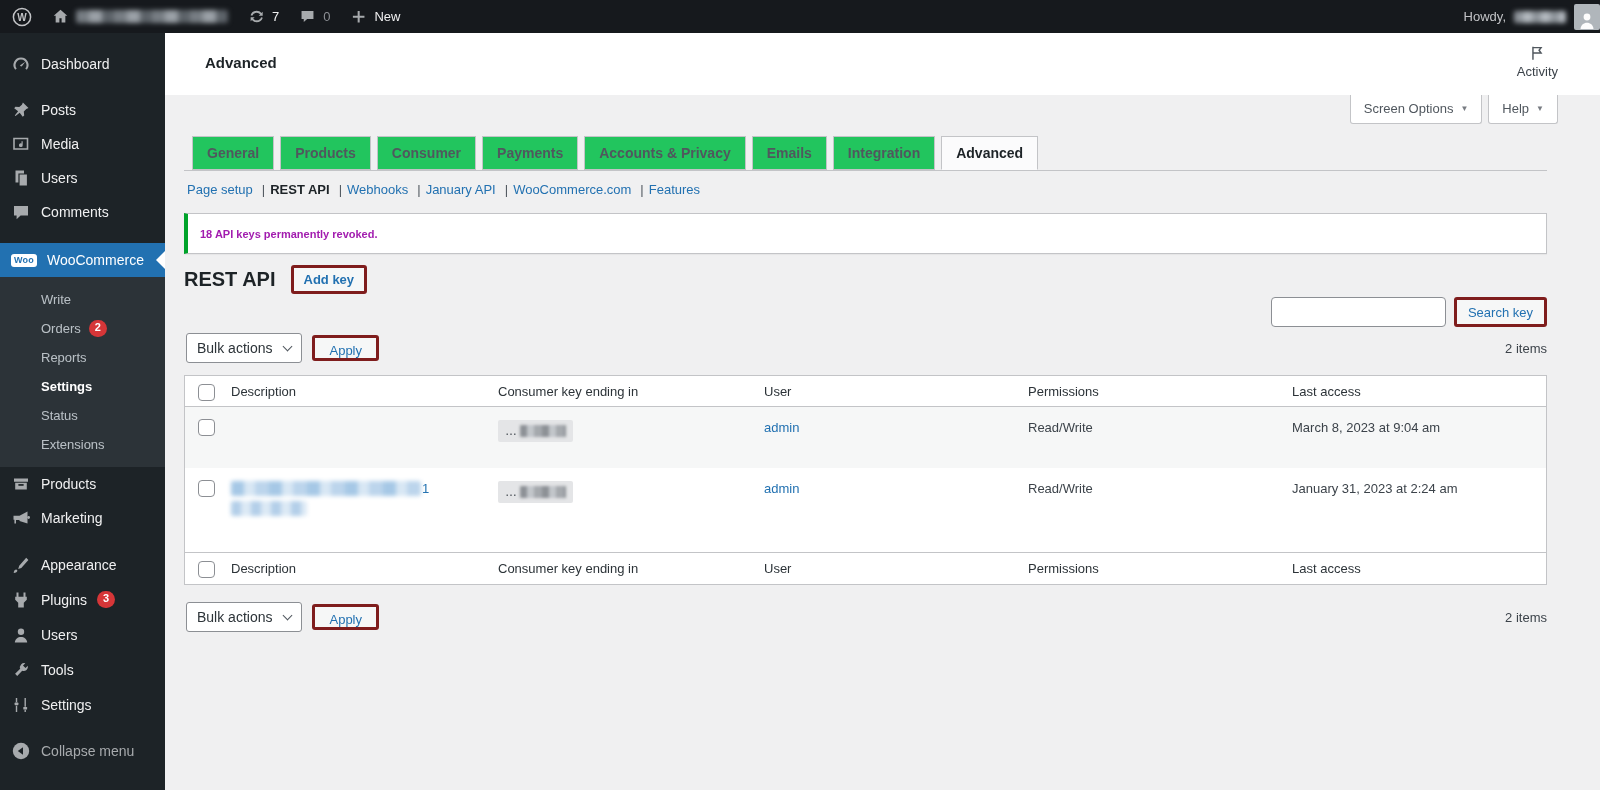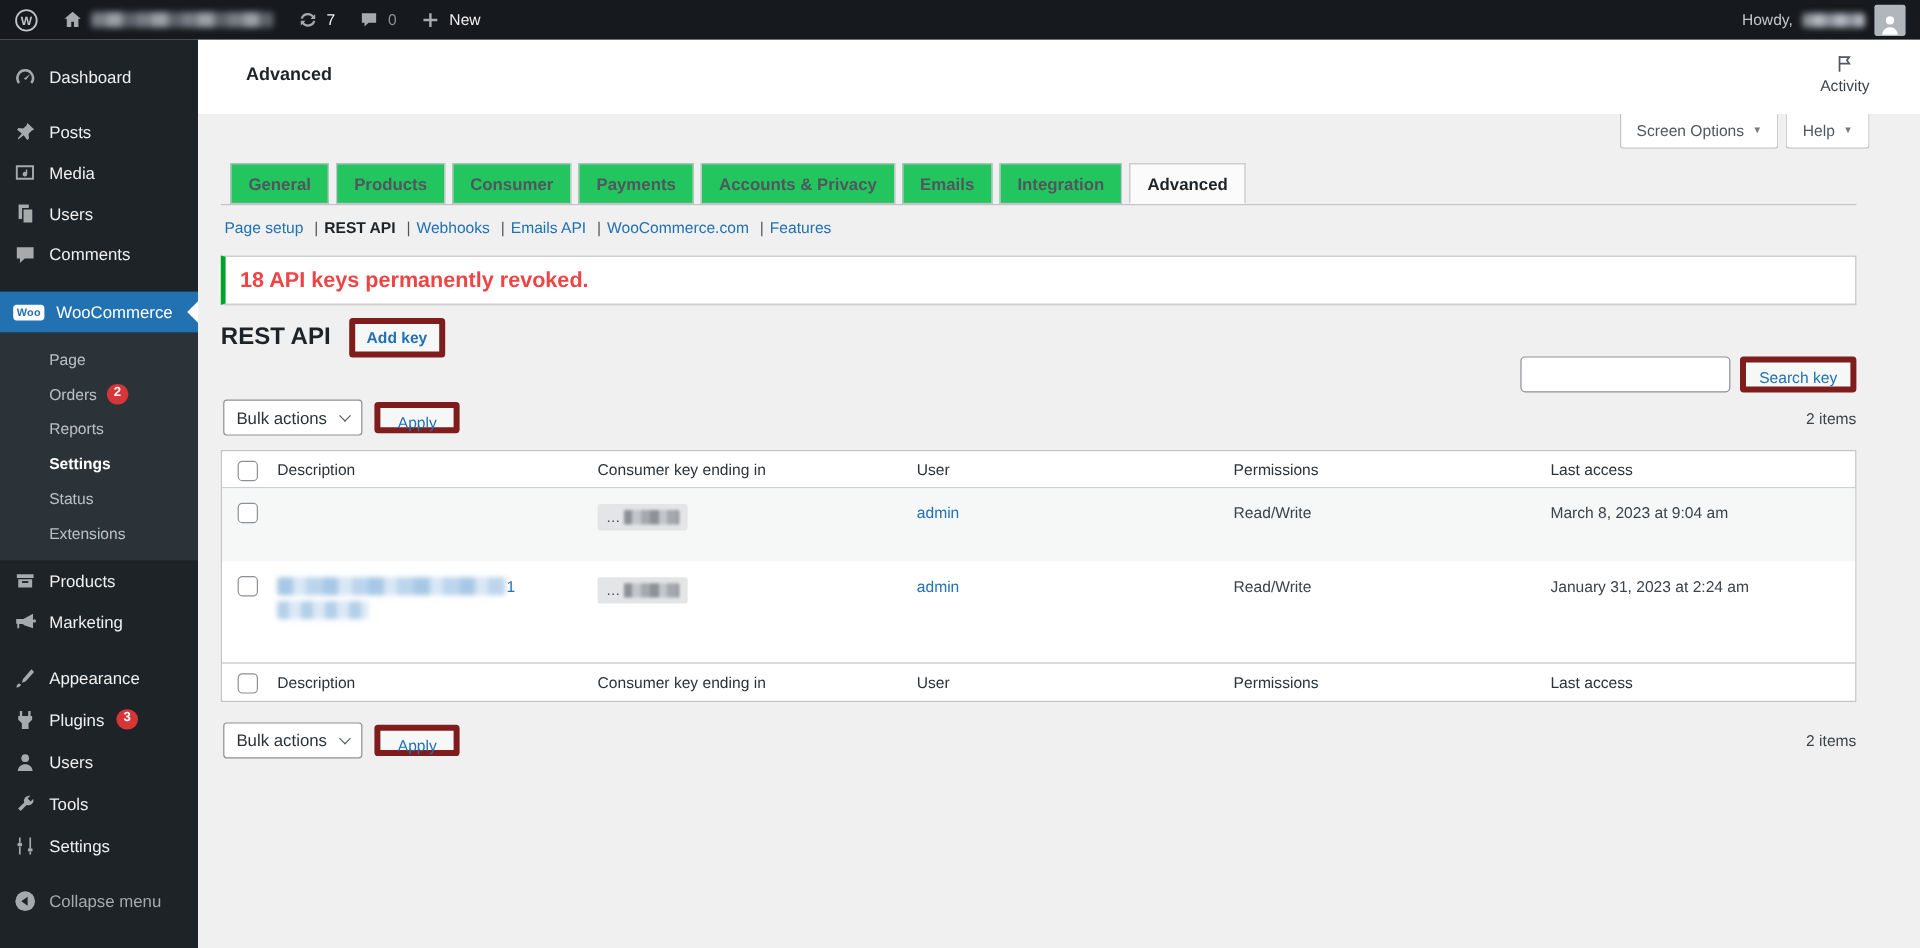--- a/index.html
+++ b/index.html
@@ -6,21 +6,21 @@
   html,body { width:1600px; height:790px; overflow:hidden; }
   body { font-family:"Liberation Sans", sans-serif; font-size:13px; color:#1d2327; background:#f0f0f1; position:relative; }
 
   
   .admin-bar { position:absolute; left:0; top:0; width:1600px; height:33px; background:#16191d; display:flex; align-items:center; justify-content:space-between; color:#f0f0f1; z-index:50; }
   .ab-left { display:flex; align-items:center; gap:20px; padding-left:12px; }
   .ab-group { display:flex; align-items:center; gap:7px; cursor:pointer; }
   .ab-ico svg { width:17px; height:17px; fill:#a7aaad; display:block; }
   .ab-count { font-size:13px; color:#f0f0f1; }
   .ab-count.dim { color:#8c8f94; }
-  .ab-right { display:flex; align-items:center; gap:8px; padding-right:12px; }
+  .ab-right { display:flex; align-items:center; gap:8px; }
   .howdy { color:#c3c4c7; font-size:13px; }
   .blur { filter:blur(2.5px); border-radius:2px; }
   .blur-site { width:152px; height:13px; background:repeating-linear-gradient(90deg,#777d83 0 13px,#9aa0a6 13px 26px,#5d6369 26px 38px); }
   .blur-user { width:52px; height:12px; background:repeating-linear-gradient(90deg,#8f959b 0 9px,#b3b9bf 9px 18px); }
   .avatar { width:26px; height:26px; background:#b0b6bb; border-radius:2px; display:flex; align-items:flex-end; justify-content:center; overflow:hidden; }
   .avatar svg { width:20px; height:20px; fill:#fdfdfd; }
 
   
   .sidebar { position:absolute; left:0; top:33px; width:165px; height:757px; background:#1d2327; padding-top:14px; }
   .sb-item { height:34px; display:flex; align-items:center; gap:10px; padding-left:11px; color:#f0f0f1; font-size:14px; cursor:pointer; }
@@ -52,25 +52,25 @@
   .tabs { position:absolute; left:27px; top:103px; display:flex; gap:6px; z-index:2; }
   .tab { background:#22c55e; border:1px solid #c3c4c7; border-bottom:1px solid #c3c4c7; padding:8px 14px; font-size:14px; font-weight:600; color:#50575e; cursor:pointer; }
   .tab.active { background:#fbfbfc; color:#1d2327; border-bottom:1px solid #fbfbfc; position:relative; }
 
   .subnav { position:absolute; left:22px; top:149px; font-size:13px; color:#50575e; display:flex; align-items:center; }
   .subnav a { color:#2271b1; text-decoration:none; cursor:pointer; }
   .subnav .current { color:#1d2327; font-weight:bold; }
   .subnav .sep { margin:0 5px 0 9px; color:#50575e; }
 
   .notice { position:absolute; left:19px; top:180px; right:53px; height:41px; background:#fff; border:1px solid #c3c4c7; border-left:4px solid #00a32a; box-shadow:0 1px 1px rgba(0,0,0,.04); display:flex; align-items:center; padding-left:12px; }
-  .notice p { font-weight:bold; font-size:18px; color:#ef4444; }
+  .notice p { font-weight:bold; font-size:11px; color:#a21caf; }
 
   .heading-row { position:absolute; left:19px; top:232px; display:flex; align-items:center; gap:15px; }
   .h2 { font-size:20px; font-weight:600; color:#1d2327; }
-  .btn-secondary { background:#f6f7f7; border:5px solid #7f1d1d; color:#2271b1; border-radius:3px; font-size:13px; padding:5px 11px; cursor:pointer; font-family:inherit; }
+  .btn-secondary { background:#f6f7f7; border:3px solid #7f1d1d; color:#2271b1; border-radius:3px; font-size:13px; padding:5px 11px; cursor:pointer; font-family:inherit; }
   .btn-addkey { padding:4px 10px; font-weight:600; }
 
   .search-row { position:absolute; top:264px; right:53px; display:flex; gap:8px; }
   .search-input { width:175px; height:30px; border:1px solid #8c8f94; border-radius:4px; background:#fff; font-size:14px; padding:0 8px; font-family:inherit; }
   .btn-search { height:30px; }
 
   .bulk-row { position:absolute; left:21px; display:flex; gap:10px; align-items:center; }
   .bulk-top { top:300px; }
   .bulk-bottom { top:569px; }
   .select { height:30px; background:#fff; border:1px solid #8c8f94; border-radius:3px; color:#2c3338; font-size:14px; display:flex; align-items:center; gap:12px; padding:0 10px; cursor:pointer; }
@@ -202,21 +202,21 @@
     <span>Comments</span>
   </div>
   <div class="sb-sep" style="height:14px"></div>
   <div class="sb-item sb-active" style="height:34px">
     <span class="woo-logo">Woo</span>
     <span style="font-weight:400;color:#fff">WooCommerce</span>
     <span class="sb-arrow"></span>
   </div>
   <div class="submenu">
     <div class="submenu-item">
-        <span>Page</span>
+        <span>Write</span>
       </div>
     <div class="submenu-item">
       <span>Orders</span>
       <span class="badge">2</span>
     </div>
     <div class="submenu-item">
         <span>Reports</span>
       </div>
     <div class="submenu-item current">
         <span>Settings</span>
@@ -338,21 +338,21 @@
     <span class="tab active">Advanced</span>
   </div>
 
   <div class="subnav">
     <a>Page setup</a>
     <span class="sep">|</span>
     <span class="current">REST API</span>
     <span class="sep">|</span>
     <a>Webhooks</a>
     <span class="sep">|</span>
-    <a>Emails API</a>
+    <a>January API</a>
     <span class="sep">|</span>
     <a>WooCommerce.com</a>
     <span class="sep">|</span>
     <a>Features</a>
   </div>
 
   <div class="notice">
     <p>18 API keys permanently revoked.</p>
   </div>
 

